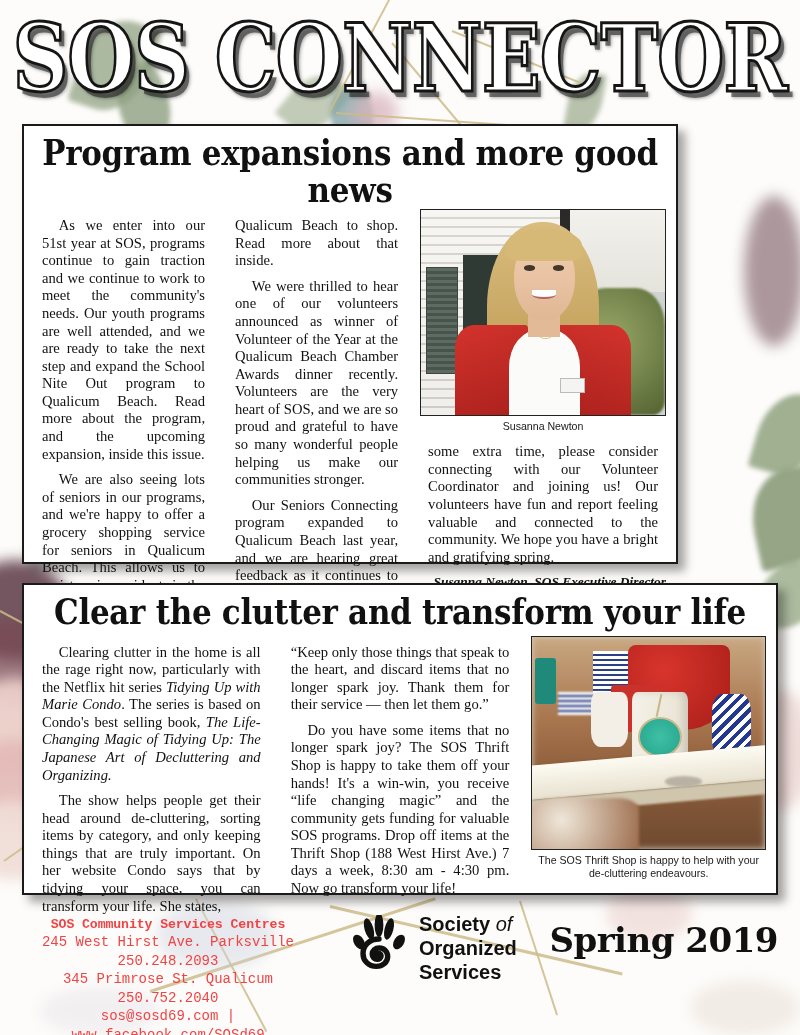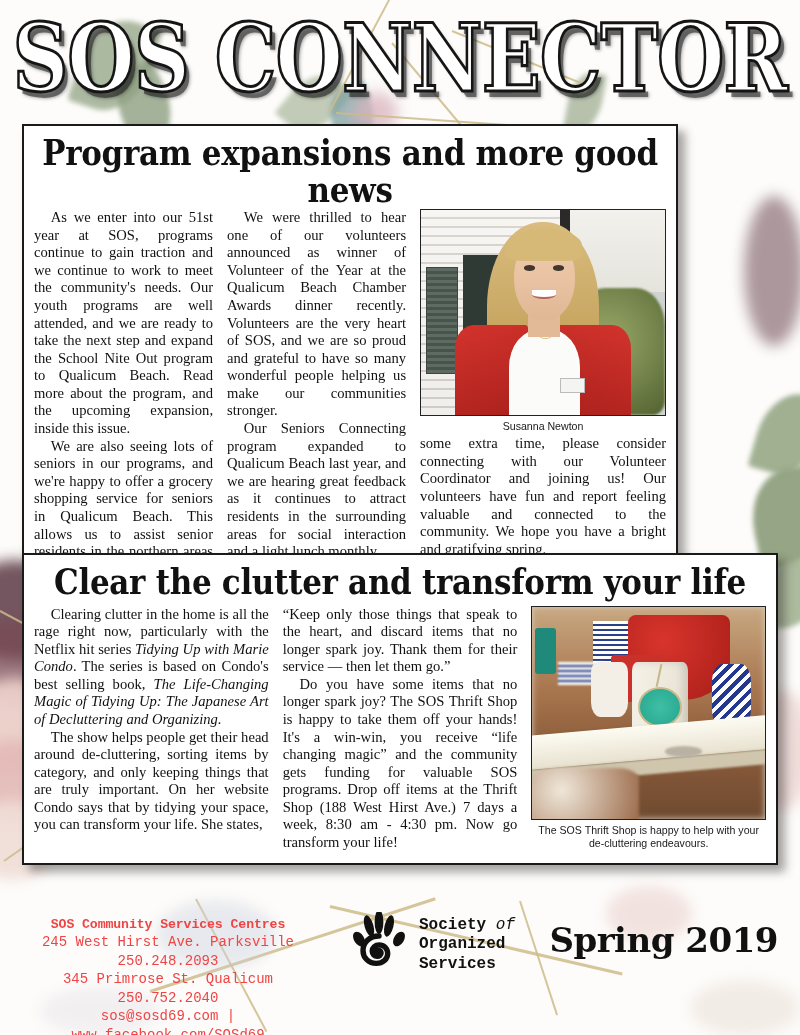--- a/index.html
+++ b/index.html
@@ -46,21 +46,21 @@
   }
 
   
   .panel {
     position:absolute; z-index:4;
     background:#ffffff;
     border:2px solid #1a1a1a;
     box-shadow:7px 7px 9px rgba(40,35,35,.42);
   }
   #article-top    { left:22px;  top:124px; width:656px; height:440px; }
-  #article-bottom { left:22px;  top:553px; width:756px; height:312px; }
+  #article-bottom { left:22px;  top:583px; width:756px; height:312px; }
 
   .headline {
     font-family:"DejaVu Serif", serif;
     font-weight:700;
     font-size:31px;
     text-align:center;
     line-height:1.05;
     padding:8px 6px 4px;
     letter-spacing:-.3px;
     transform:scaleY(1.12);
@@ -70,21 +70,21 @@
   .cols { display:flex; gap:14px; padding:6px 10px 6px; }
   .col  { flex:1 1 0; }
 
   .body-text {
     font-size:14.6px;
     line-height:1.205;
     text-align:justify;
     text-justify:inter-word;
     hyphens:auto;
   }
-  .body-text p { margin:0; text-indent:1.15em; }
+  .body-text p { margin:8px; text-indent:1.15em; }
   .body-text p.noindent { text-indent:0; }
   .body-text i, .body-text em { font-style:italic; }
 
   .byline {
     font-size:13.4px; font-style:italic; font-weight:600;
     text-align:right; margin-top:4px; white-space:nowrap;
   }
 
   
   .photo-frame { border:1.5px solid #222; position:relative; overflow:hidden; }
@@ -194,22 +194,22 @@
   #contact .org  { font-weight:700; font-size:13.2px; letter-spacing:-.1px; }
   #contact .line { font-size:14px; }
   #contact .web  { font-weight:700; font-size:12.4px; margin-top:1px; }
 
   #logo-block {
     position:absolute; left:348px; top:912px; display:flex;
     align-items:center; gap:9px; z-index:6;
   }
   #logo-mark { width:62px; height:66px; }
   #logo-text {
-    font-family:Liberation Mono, monospace;
-    font-weight:700; font-size:16px; line-height:1.2; color:#111;
+    font-family:Liberation Sans, sans-serif;
+    font-weight:700; font-size:20px; line-height:1.2; color:#111;
   }
   #logo-text .it { font-style:italic; font-weight:400; }
 
   #issue {
     position:absolute; right:22px; top:920px; z-index:6;
     font-family:"DejaVu Serif", serif;
     font-weight:700; font-size:34px; color:#111; letter-spacing:-.5px;
   }
 </style>
 </head>
@@ -263,20 +263,21 @@
 
     <div class="col">
       <div class="body-text">
         <p>As we enter into our 51st year at SOS, programs continue to gain traction and we continue to work to meet the community's needs. Our youth programs are well attended, and we are ready to take the next step and expand the School Nite Out program to Qualicum Beach. Read more about the program, and the upcoming expansion, inside this issue.</p>
         <p>We are also seeing lots of seniors in our programs, and we're happy to offer a grocery shopping service for seniors in Qualicum Beach. This allows us to assist senior residents in the northern areas of the District. Our bus is now picking up seniors in the Bowser area, as well as Coombs and Hilliers, and bringing them to</p>
       </div>
     </div>
 
     <div class="col">
       <div class="body-text">
+        <p class="noindent">Qualicum Beach to shop. Read more about that inside.</p>
         <p>We were thrilled to hear one of our volunteers announced as winner of Volunteer of the Year at the Qualicum Beach Chamber Awards dinner recently. Volunteers are the very heart of SOS, and we are so proud and grateful to have so many wonderful people helping us make our communities stronger.</p>
         <p>Our Seniors Connecting program expanded to Qualicum Beach last year, and we are hearing great feedback as it continues to attract residents in the surrounding areas for social interaction and a light lunch monthly.</p>
         <p>We are currently in high need of help in our Thrift Shop, so if you have</p>
       </div>
     </div>
 
     <div class="col">
       <div class="photo-frame">
         <div id="portrait">
           <div class="pw-wall"></div>

